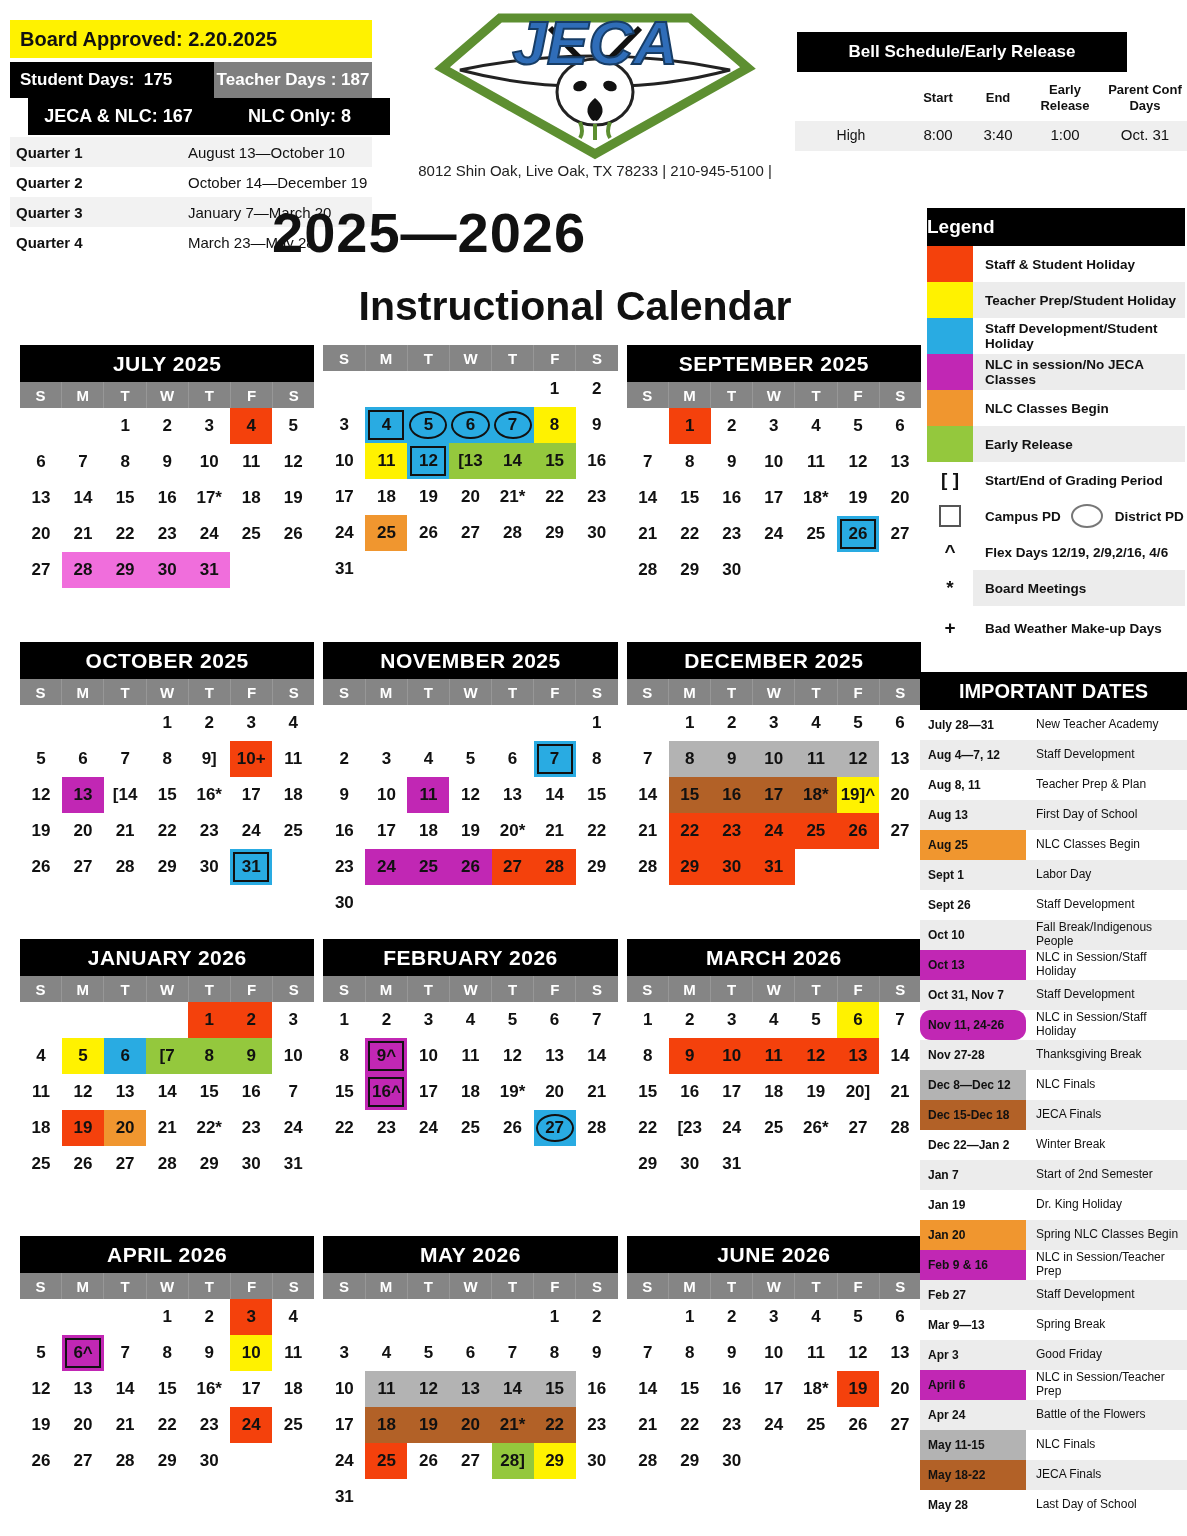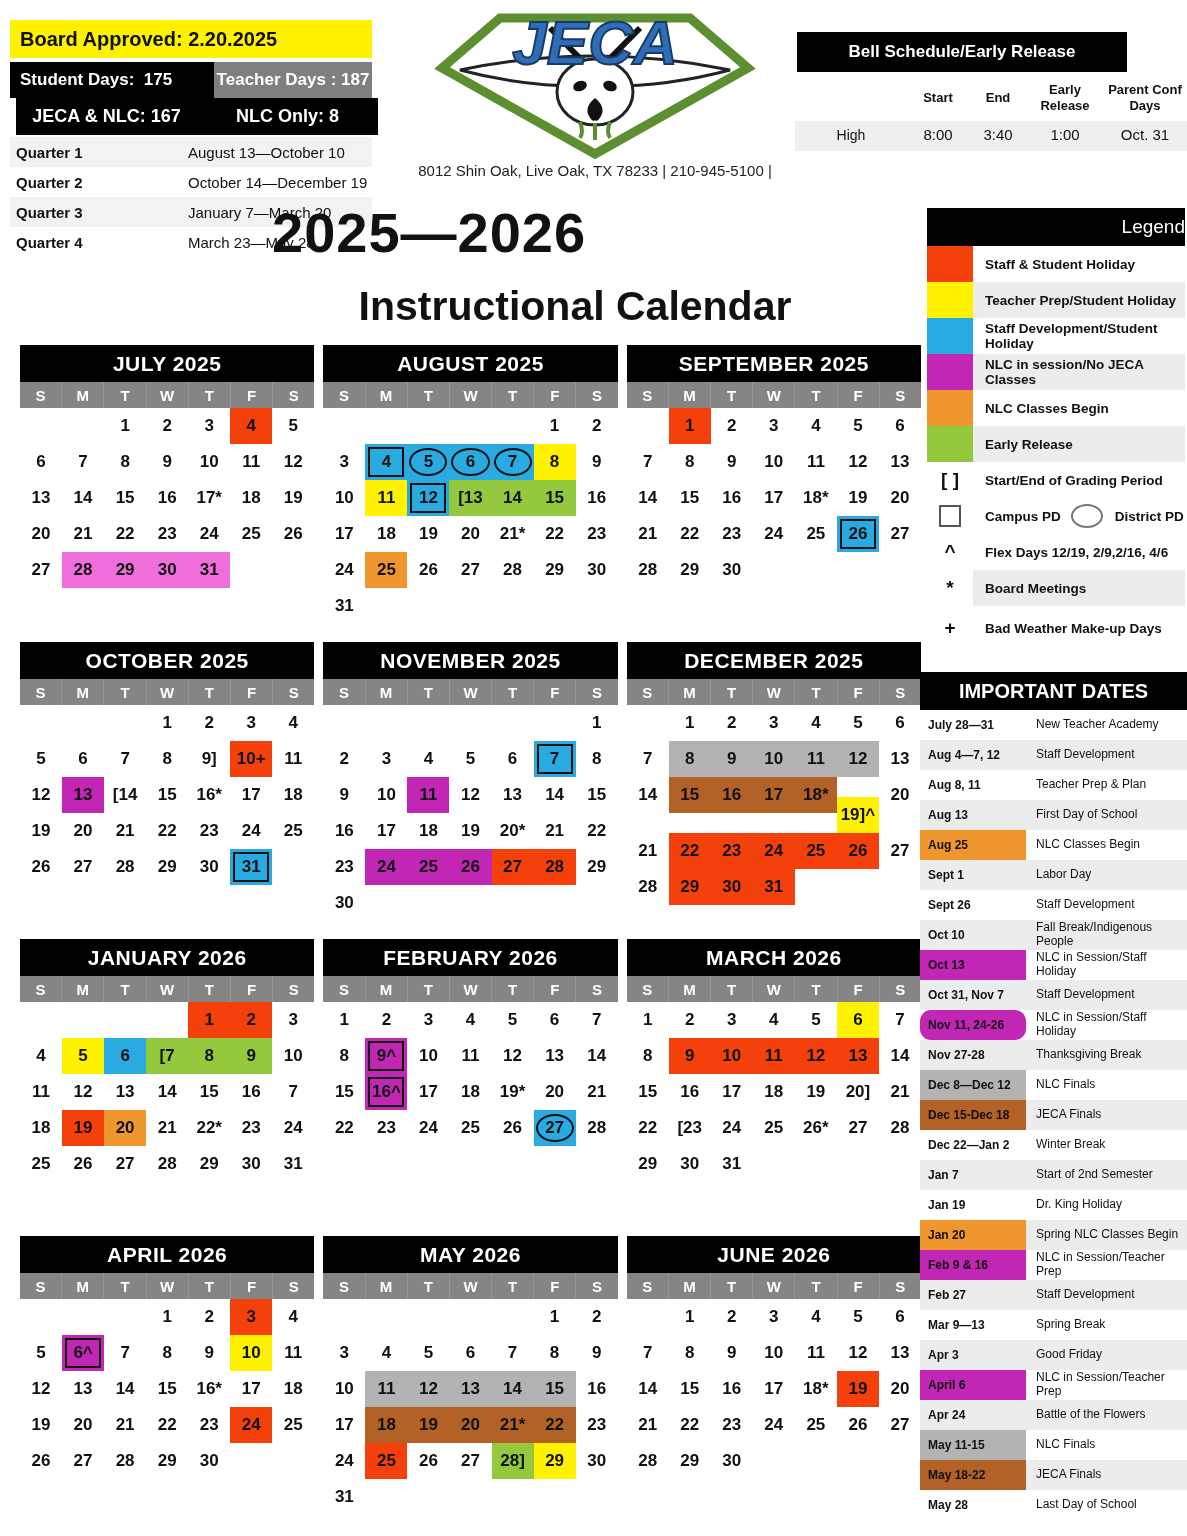--- a/index.html
+++ b/index.html
@@ -7,21 +7,21 @@
   body{position:relative;font-family:"Liberation Sans",sans-serif;background:#fff;color:#111;overflow:hidden}
 
   
   #board-approved{position:absolute;left:10px;top:20px;width:362px;height:38px;background:#fff200;
     font-weight:bold;font-size:20px;line-height:38px;padding-left:10px}
   #days-row{position:absolute;left:10px;top:62px;width:362px;height:36px;display:flex}
   #days-row .black-cell{width:204px;background:#000;color:#fff;font-weight:bold;font-size:17px;
     display:flex;align-items:center;padding-left:10px;white-space:pre}
   #days-row .gray-cell{flex:1;background:#7f7f7f;color:#fff;font-weight:bold;font-size:17px;
     display:flex;align-items:center;justify-content:center}
-  #nlc-row{position:absolute;left:16px;top:98px;width:362px;height:37px;display:flex;background:#000;color:#fff}
+  #nlc-row{position:absolute;left:28px;top:98px;width:362px;height:37px;display:flex;background:#000;color:#fff}
   #nlc-row div{flex:1;display:flex;align-items:center;justify-content:center;font-weight:bold;font-size:18px}
   #quarters{position:absolute;left:10px;top:137px;width:362px}
   .q-row{display:flex;height:30px;align-items:center;font-size:15px}
   .q-row:nth-child(odd){background:#f2f2f2}
   .q-name{width:178px;font-weight:bold;padding-left:6px}
   .q-range{flex:1}
 
   
   #logo-wrap{position:absolute;left:428px;top:2px;width:334px;height:158px}
   #address{position:absolute;left:375px;top:162px;width:440px;text-align:center;font-size:15px;color:#222}
@@ -35,21 +35,21 @@
   .bell-cols,.bell-data{display:flex}
   .bell-cols{margin-top:10px}
   .bc{font-size:13px;font-weight:bold;text-align:center;display:flex;align-items:center;justify-content:center;line-height:1.25}
   .bc.c0{width:112px}.bc.c1{width:62px}.bc.c2{width:58px}.bc.c3{width:76px}.bc.c4{width:84px}
   .bell-data{margin-top:6px;background:#efefef;height:30px}
   .bell-data .bc{font-weight:normal;font-size:15px}
   .bell-data .bc.c0{font-size:14px}
 
   
   #legend{position:absolute;left:927px;top:208px;width:258px}
-  .lg-header{background:#000;color:#fff;text-align:right;font-weight:normal;font-size:19px;height:38px;line-height:38px}
+  .lg-header{background:#000;color:#fff;text-align:left;font-weight:bold;font-size:19px;height:38px;line-height:38px}
   .lg-row{display:flex;align-items:stretch;min-height:36px}
   .lg-row.alt .lg-label{background:#ececec}
   .lg-swatch{width:46px;flex:none}
   .lg-label{flex:1;display:flex;align-items:center;padding-left:12px;font-weight:bold;font-size:13.5px}
   .lg-label.short{flex:none;padding-right:6px}
   .lg-sym{width:46px;flex:none;display:flex;align-items:center;justify-content:center;font-weight:bold;font-size:19px}
   .shape-sq{width:22px;height:22px;border:2px solid #555}
   .lg-sym2{display:flex;align-items:center;margin-left:4px}
   .shape-ci{width:32px;height:24px;border:2px solid #777;border-radius:50%}
   .lg-row.tall{min-height:44px}
@@ -250,21 +250,20 @@
         <div class="day-cell">27</div>
         <div class="day-cell" style="background: rgb(240, 110, 220);">28</div>
         <div class="day-cell" style="background: rgb(240, 110, 220);">29</div>
         <div class="day-cell" style="background: rgb(240, 110, 220);">30</div>
         <div class="day-cell" style="background: rgb(240, 110, 220);">31</div>
         <div class="day-cell"></div>
         <div class="day-cell"></div>
       </div>
     </div>
     <div class="month">
-      <div class="month-title">AUGUST 2025</div>
       <div class="day-row day-head">
         <div class="day-cell">S</div>
         <div class="day-cell">M</div>
         <div class="day-cell">T</div>
         <div class="day-cell">W</div>
         <div class="day-cell">T</div>
         <div class="day-cell">F</div>
         <div class="day-cell">S</div>
       </div>
       <div class="day-row">
@@ -530,21 +529,21 @@
         <div class="day-cell" style="background: rgb(179, 179, 179);">11</div>
         <div class="day-cell" style="background: rgb(179, 179, 179);">12</div>
         <div class="day-cell">13</div>
       </div>
       <div class="day-row">
         <div class="day-cell">14</div>
         <div class="day-cell" style="background: rgb(178, 97, 39);">15</div>
         <div class="day-cell" style="background: rgb(178, 97, 39);">16</div>
         <div class="day-cell" style="background: rgb(178, 97, 39);">17</div>
         <div class="day-cell" style="background: rgb(178, 97, 39);">18*</div>
-        <div class="day-cell" style="background: rgb(255, 242, 0); margin-top: 20px;">19]^</div>
+        <div class="day-cell" style="background: rgb(255, 242, 0);">19]^</div>
         <div class="day-cell">20</div>
       </div>
       <div class="day-row">
         <div class="day-cell">21</div>
         <div class="day-cell" style="background: rgb(244, 65, 12);">22</div>
         <div class="day-cell" style="background: rgb(244, 65, 12);">23</div>
         <div class="day-cell" style="background: rgb(244, 65, 12);">24</div>
         <div class="day-cell" style="background: rgb(244, 65, 12);">25</div>
         <div class="day-cell" style="background: rgb(244, 65, 12);">26</div>
         <div class="day-cell">27</div>

